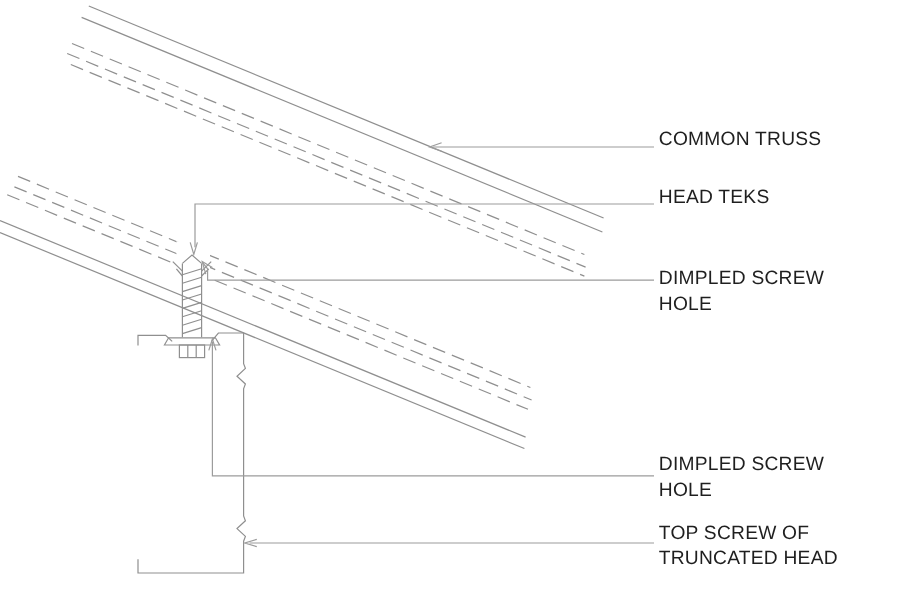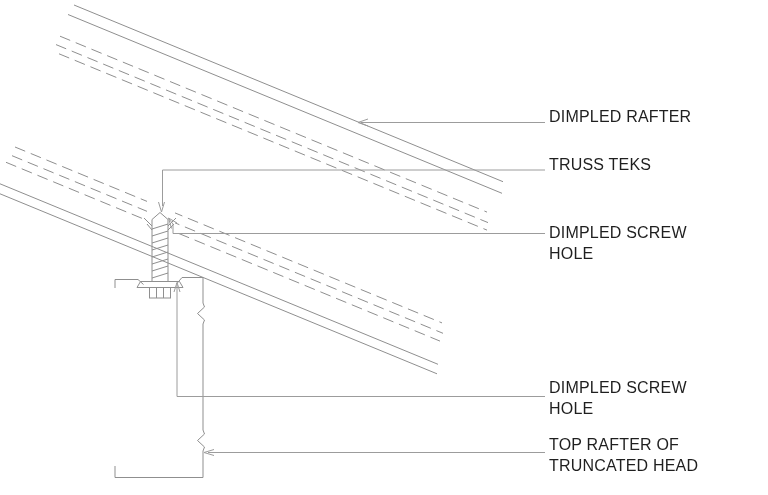--- a/index.html
+++ b/index.html
@@ -101,32 +101,32 @@
         <polyline class="ldr" points="174,292 177,282.5 180,292"></polyline>
       </g>
       <g>
         <line class="ldr" x1="208" y1="452.5" x2="545" y2="452.5"></line>
         <polyline class="ldr" points="214,449.5 204,452.5 214,455.5"></polyline>
       </g>
     </g>
   </svg>
 
   <div class="label" style="top:106px">
-    <div>DIMPLED RAFTER</div>
+    <div>COMMON TRUSS</div>
     <div></div>
   </div>
   <div class="label" style="top:154px">
-    <div>TRUSS TEKS</div>
+    <div>HEAD TEKS</div>
   </div>
   <div class="label" style="top:222px">
     <div>DIMPLED SCREW</div>
     <div>HOLE</div>
   </div>
   <div class="label" style="top:377px">
     <div>DIMPLED SCREW</div>
     <div>HOLE</div>
   </div>
   <div class="label" style="top:434px">
-    <div>TOP RAFTER OF</div>
+    <div>TOP SCREW OF</div>
     <div>TRUNCATED HEAD</div>
   </div>
 
 </div>
 
 </body></html>

